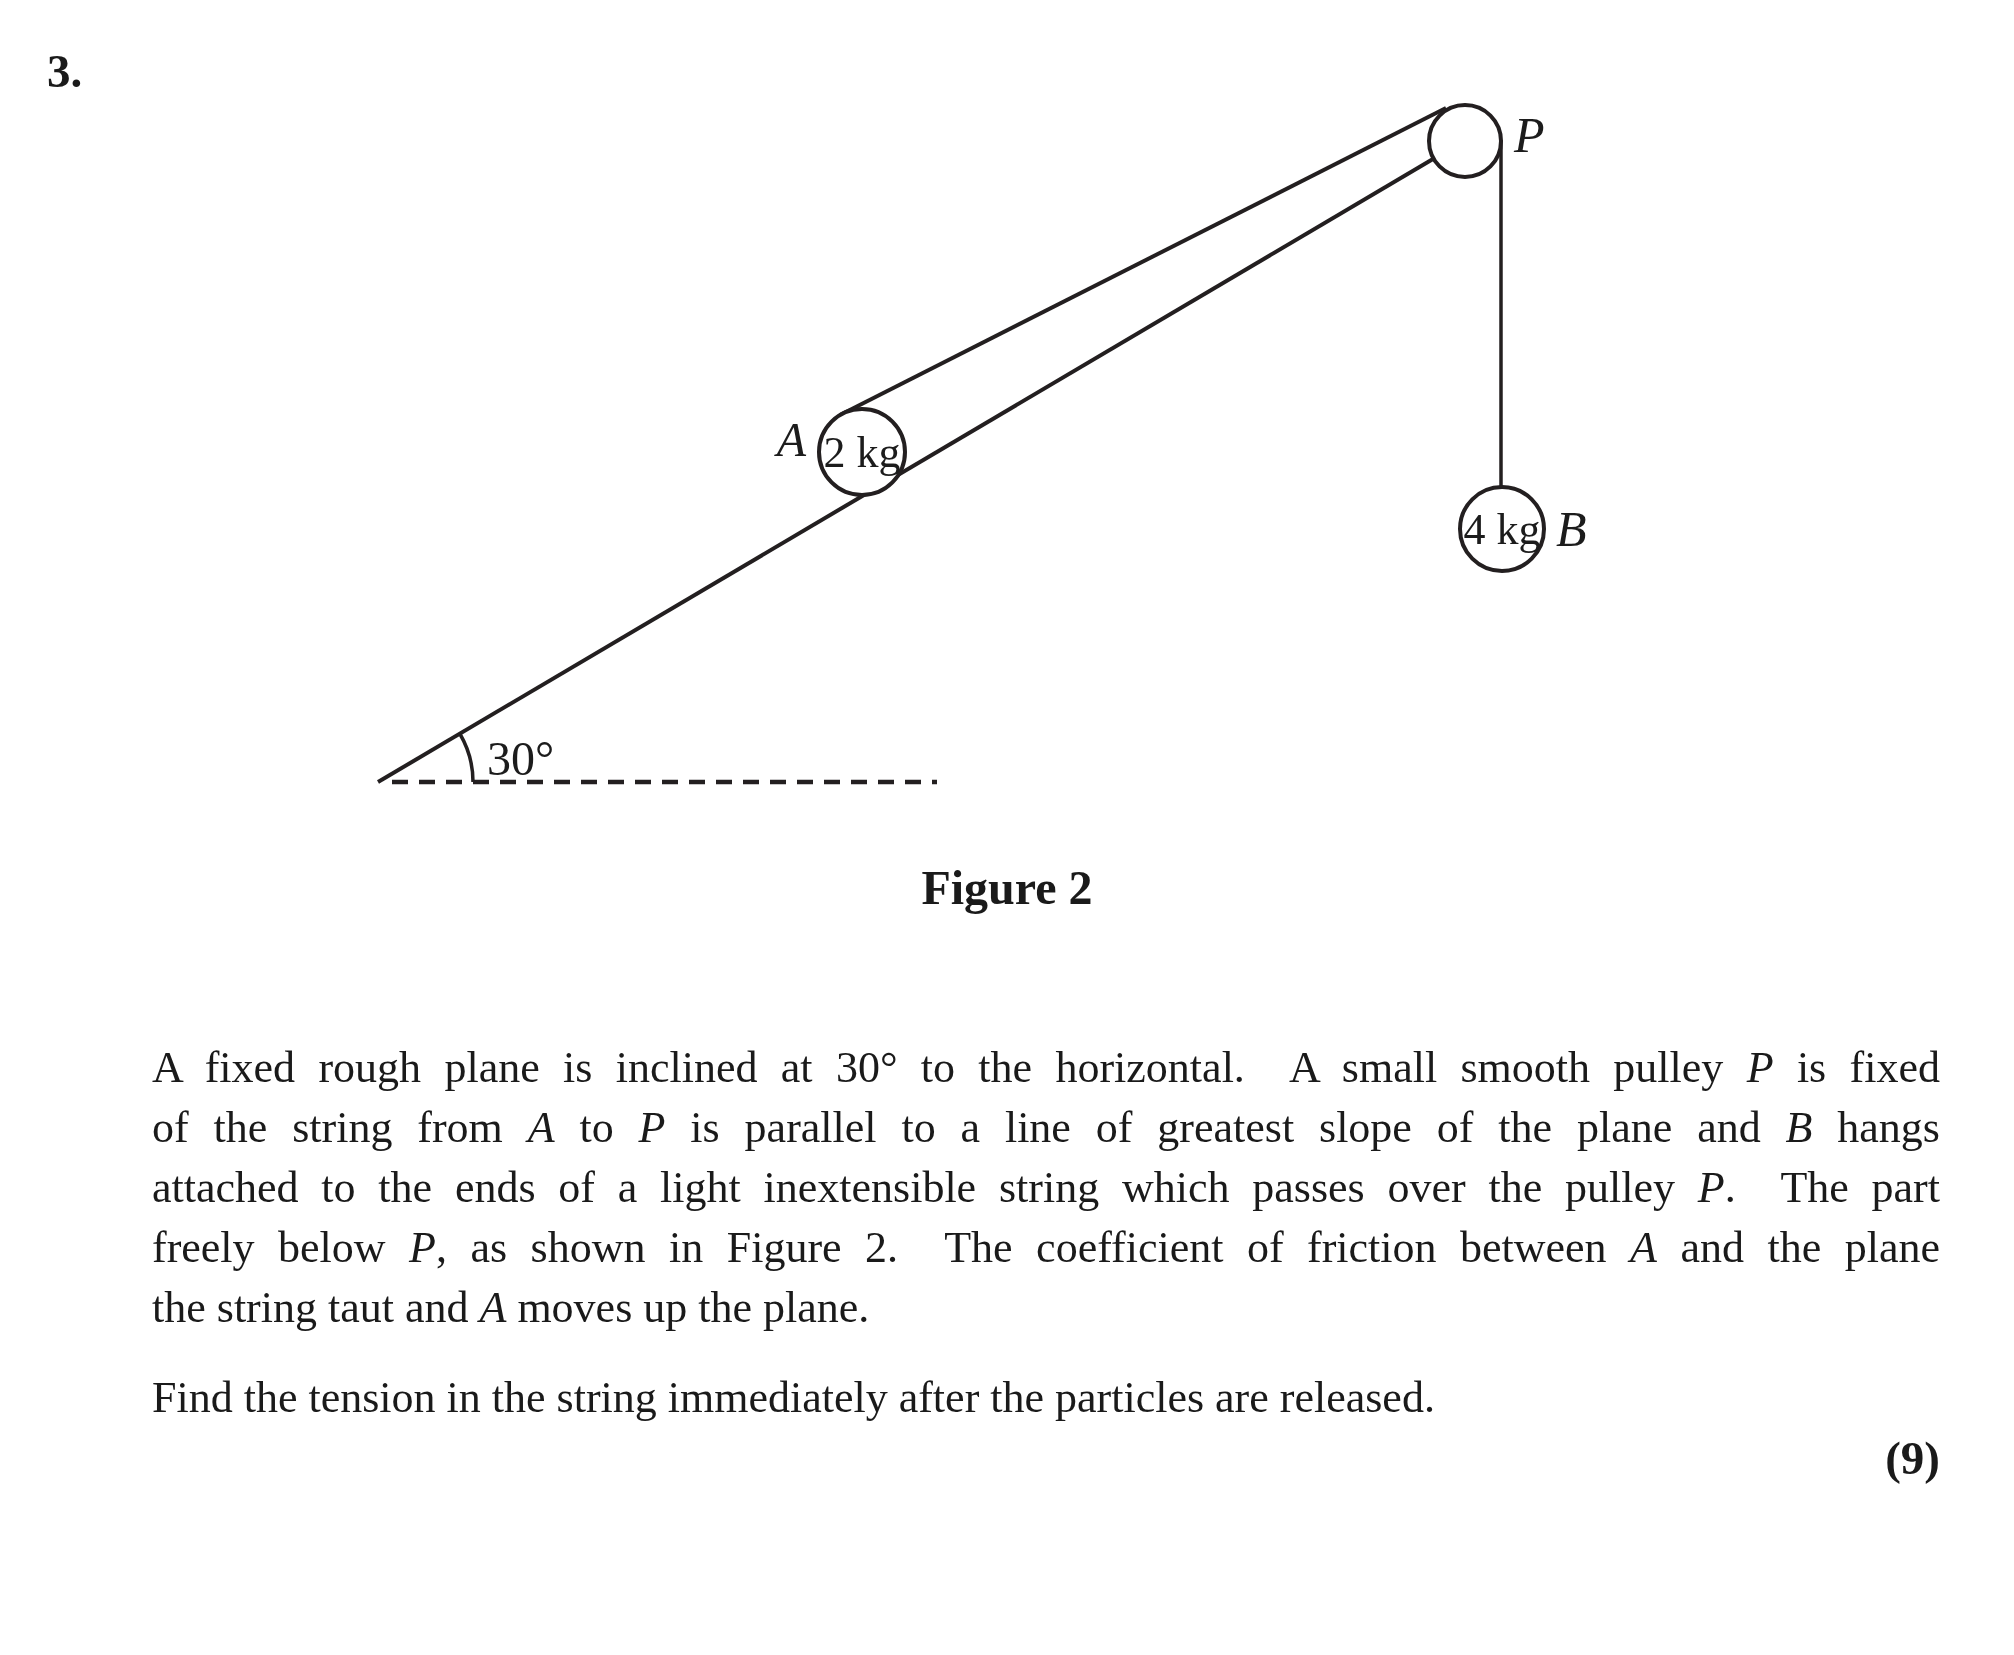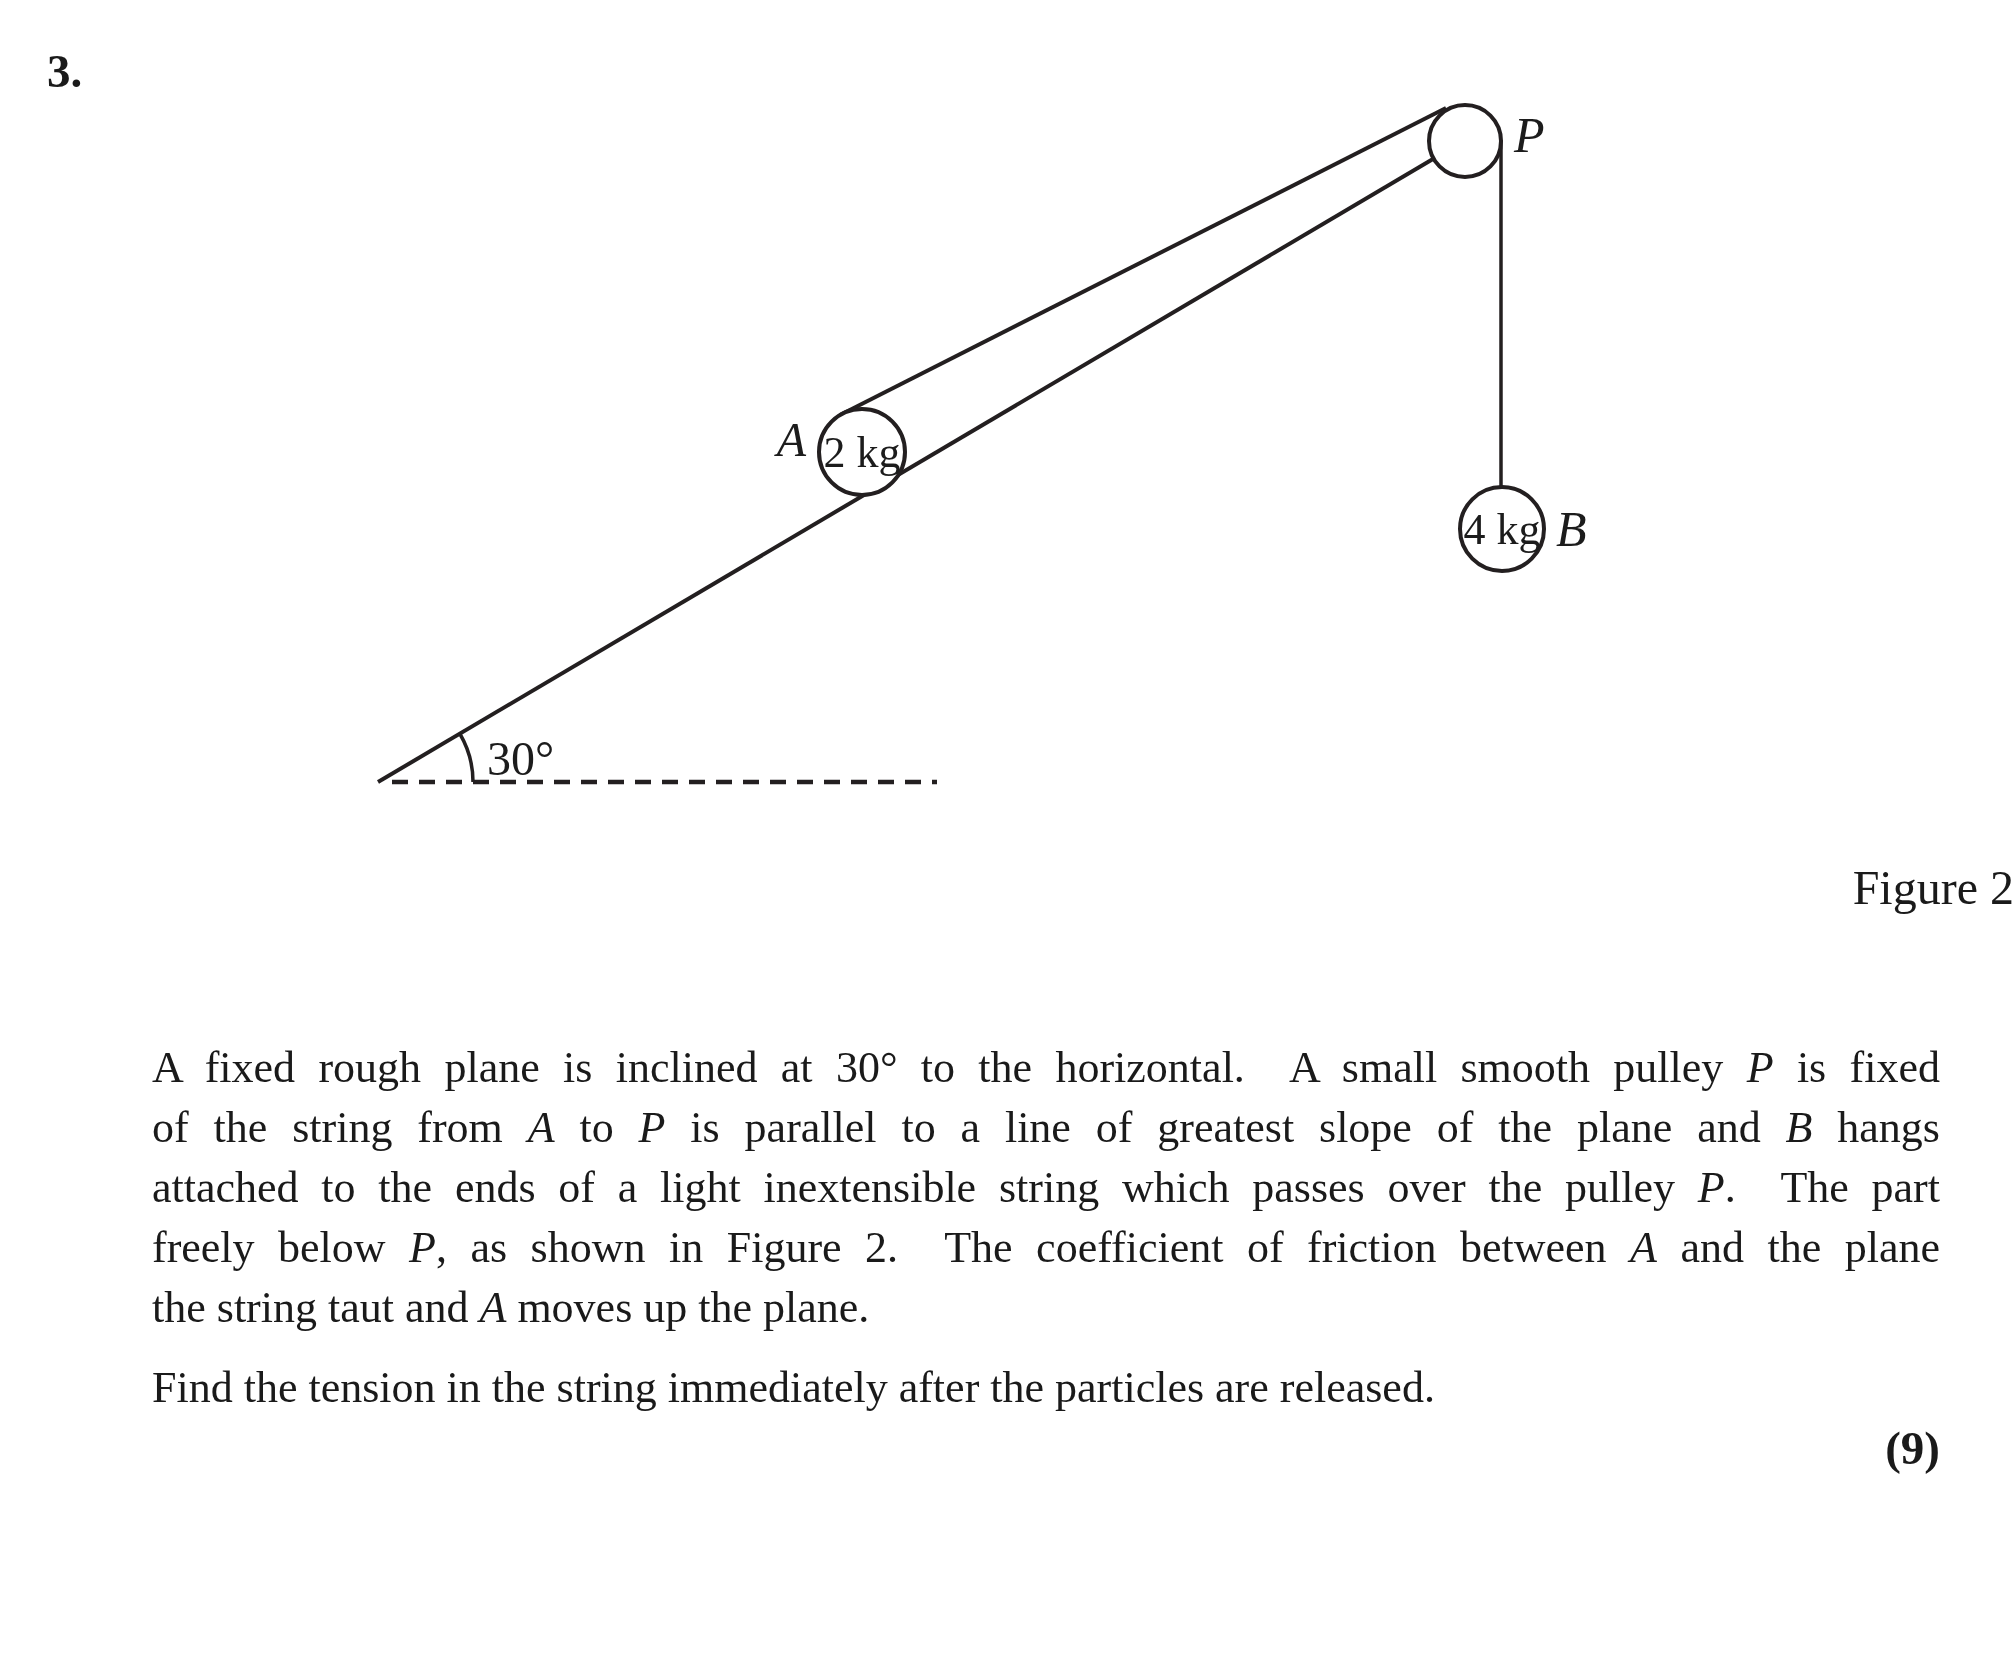--- a/index.html
+++ b/index.html
@@ -11,36 +11,36 @@
     color:#1a1a1a;
     overflow:hidden;
   }
   #q-number{
     position:absolute;left:47px;top:44px;
     font-size:47px;font-weight:bold;
   }
   #figure-svg{position:absolute;left:330px;top:55px;}
   #figure-caption{
     position:absolute;left:0;top:860px;width:2014px;
-    text-align:right;font-size:48px;font-weight:normal;
+    text-align:center;font-size:48px;font-weight:bold;
   }
   #body-block{
     position:absolute;left:152px;top:1038px;width:1788px;
     font-size:44px;line-height:60px;
   }
   .bline{min-height:60px;}
   .just{text-align:justify;text-align-last:justify;}
   .line-frac{padding:14px 0;}
   .frac{
     display:inline-block;vertical-align:-0.80em;
     text-align:center;line-height:1.02;font-size:40px;
   }
   .frac .num{display:block;border-bottom:3px solid #231f20;padding:0 6px;}
   .frac .den{display:block;padding-top:2px;}
-  #find-para{margin-top:20px;}
+  #find-para{margin-top:30px;}
   #marks{
     text-align:right;font-weight:bold;font-size:47px;margin-top:0px;
   }
   svg text{font-family:"Liberation Serif", serif;fill:#1c1c1c;}
   .lbl-italic{font-style:italic;}
 </style>
 </head>
 <body>
 
 <div id="page">

